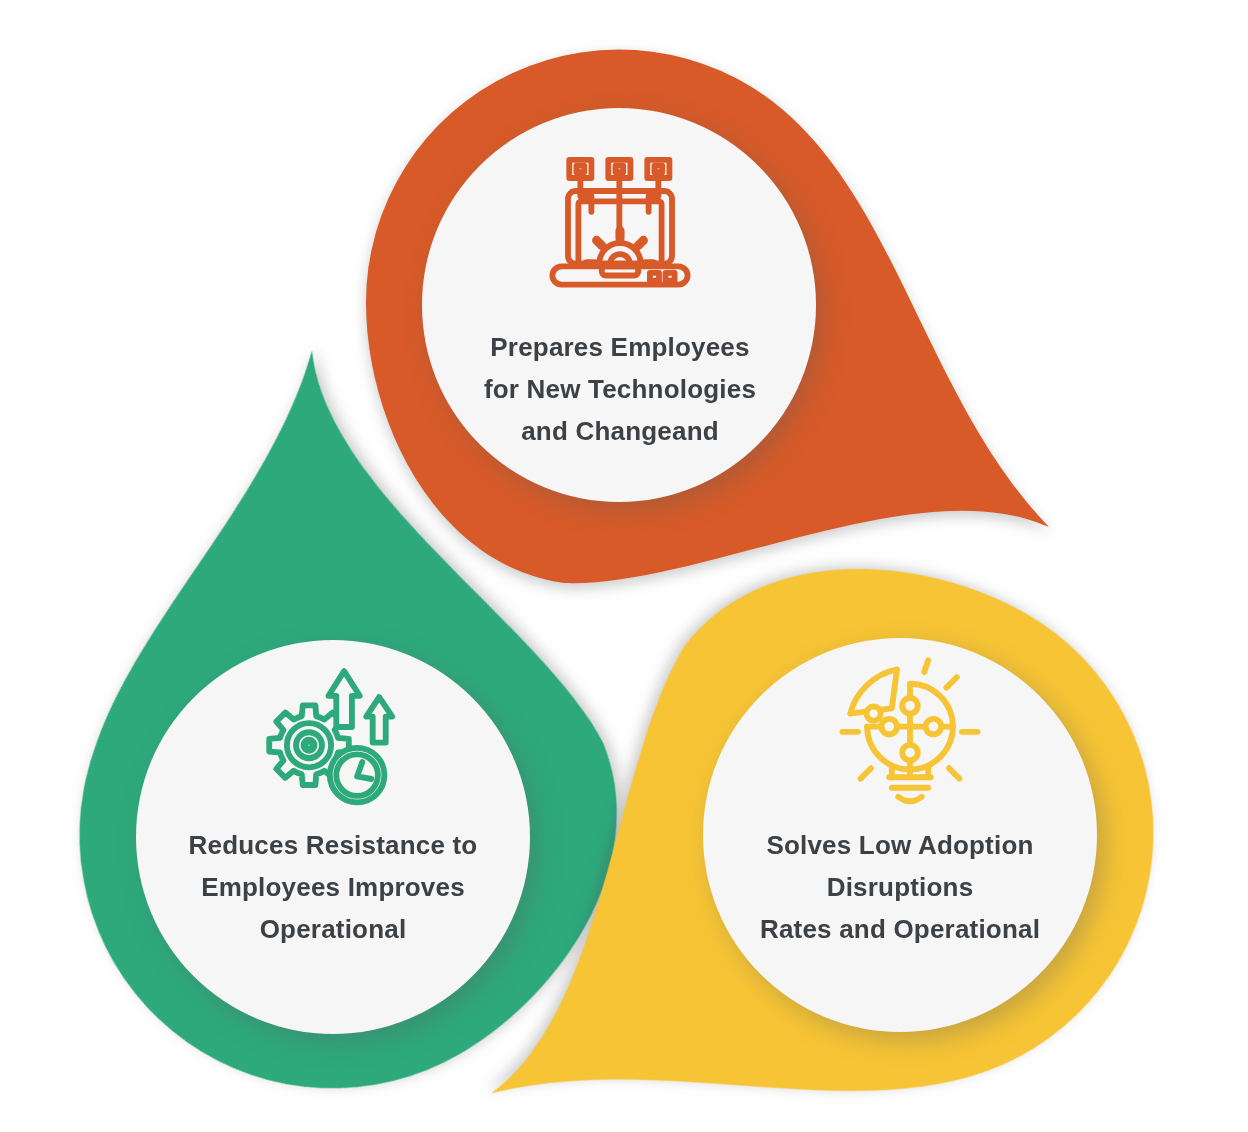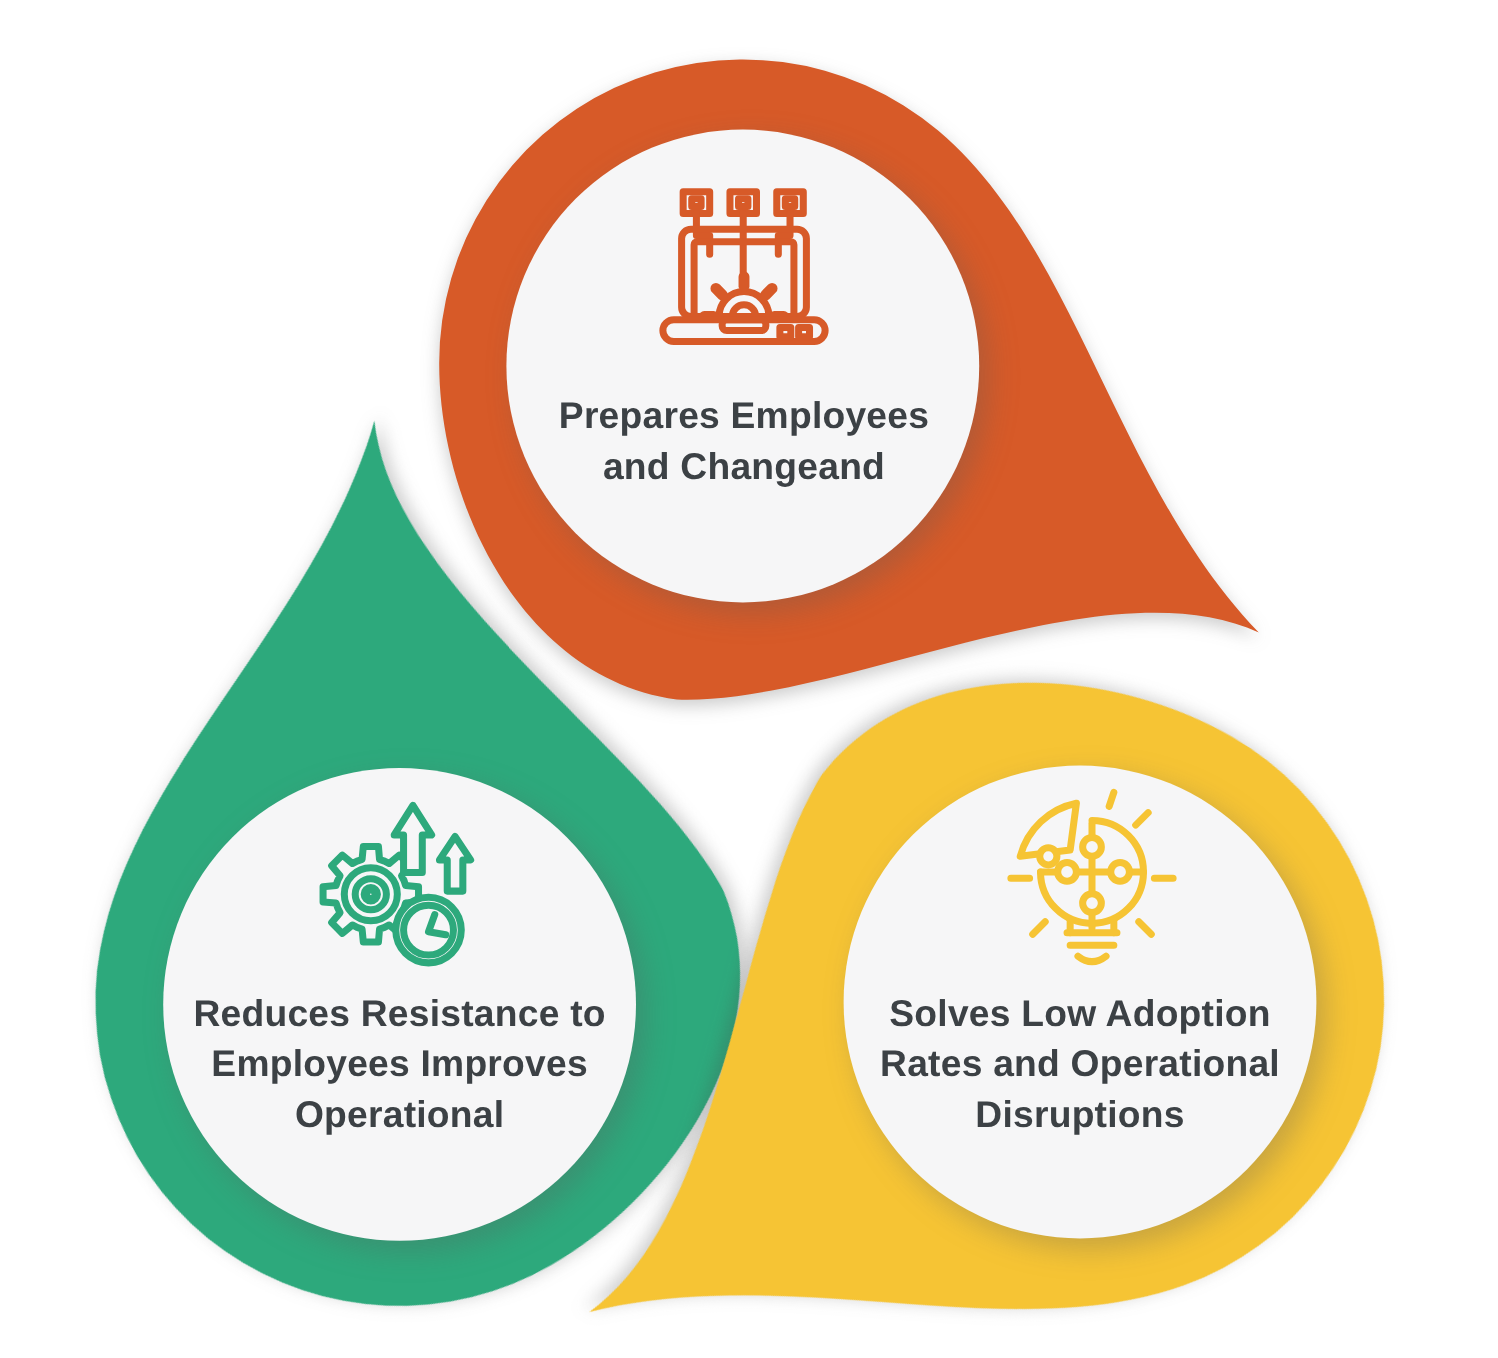--- a/index.html
+++ b/index.html
@@ -11,21 +11,21 @@
   }
   svg.art { position:absolute; left:0; top:0; width:1248px; height:1132px; display:block; }
   .drop  { filter: drop-shadow(0px 5px 7px rgba(70,70,70,0.28)); }
   .inner { fill: var(--circle-fill); filter: drop-shadow(8px 9px 12px rgba(90,90,90,0.30)); }
   .icon  { fill:none; stroke-width:4.5; stroke-linecap:round; stroke-linejoin:round; }
   .icon .bg    { fill: var(--circle-fill); }
   .icon .thick { stroke-width:7; }
   .icon .mid   { stroke-width:6; }
   .label {
     position:absolute; width:464px; text-align:center;
-    color:var(--text); font-size:31px; line-height:42px; font-weight:600;
+    color:var(--text); font-size:26px; line-height:42px; font-weight:600;
     letter-spacing:0.2px;
   }
 </style>
 </head>
 <body>
 
 <div class="stage">
 
   <svg class="art" viewBox="0 0 1248 1132">
     <defs>
@@ -101,26 +101,27 @@
       <circle class="bg" cx="78" cy="52" r="6"></circle>
       <circle class="bg" cx="60" cy="72" r="6"></circle>
       <circle class="bg" cx="44" cy="52" r="6"></circle>
       <path d="M 44 91 H 76 M 46 99 H 74"></path>
       <path d="M 51 106 Q 60 113 69 106"></path>
     </g>
   </svg>
 
   <div class="label" style="left:388px; top:326px;">
     <div>Prepares Employees</div>
+    <div>for New Technologies</div>
     <div>and Changeand</div>
   </div>
   <div class="label" style="left:101px; top:824px;">
     <div>Reduces Resistance to</div>
     <div>Employees Improves</div>
     <div>Operational</div>
   </div>
   <div class="label" style="left:668px; top:824px;text-align:center;">
     <div>Solves Low Adoption</div>
+    <div>Disruptions</div>
     <div>Rates and Operational</div>
-    <div>Disruptions</div>
   </div>
 
 </div>
 
 </body></html>

